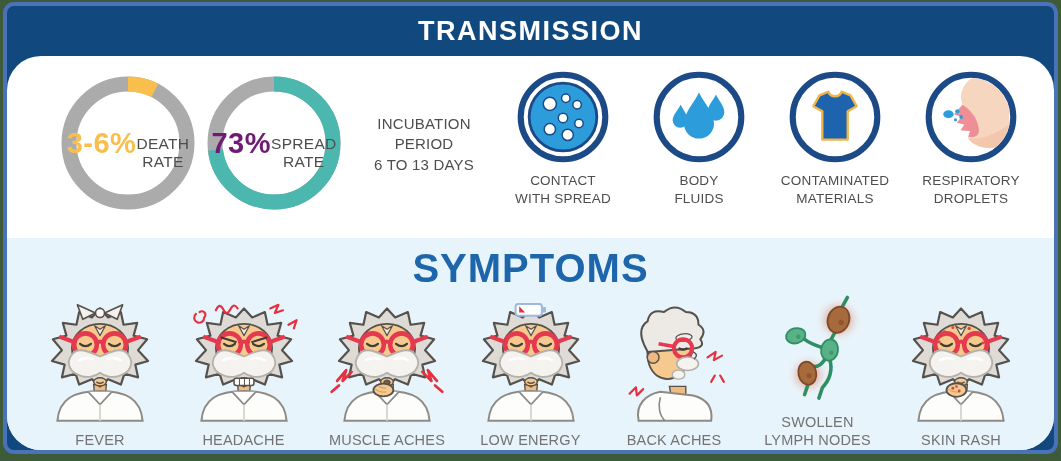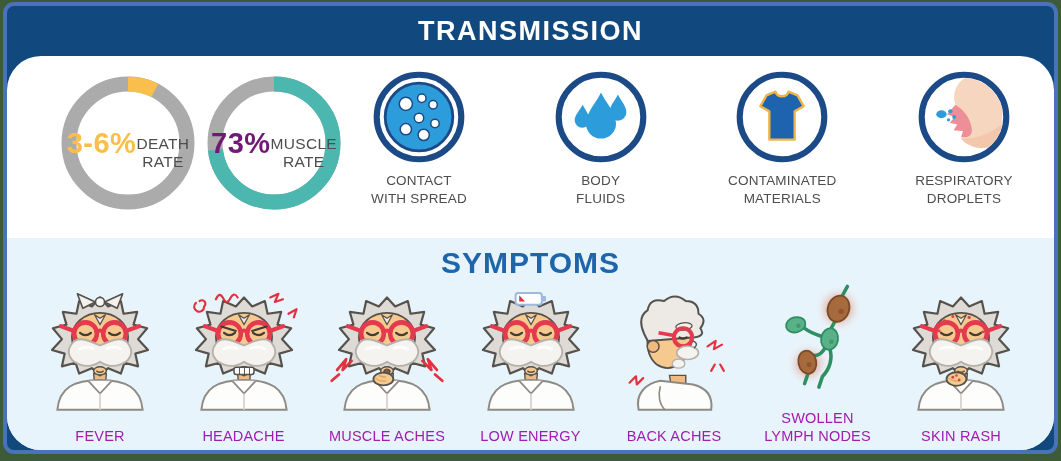--- a/index.html
+++ b/index.html
@@ -24,26 +24,26 @@
   .death .donut-value{color:#F9BE4B}
   .spread .donut-value{color:#701a75}
   .donut-label{font-size:15.5px;color:#4D4D4D;line-height:1.14;white-space:pre-line;margin-top:20px;letter-spacing:.3px}
   .incubation{flex:none;width:130px;margin:44px 2px 0 12px;text-align:center;font-size:15px;line-height:1.35;color:#4D4D4D;white-space:pre-line;letter-spacing:.2px}
   .modes{display:flex;flex:1;justify-content:space-between;padding:0 4px}
   .mode{width:136px;display:flex;flex-direction:column;align-items:center}
   .mode svg{width:94px;height:94px;display:block}
   .mode-label{margin-top:8px;font-size:13.5px;color:#4D4D4D;text-align:center;line-height:1.3;white-space:pre-line;letter-spacing:.2px}
   
   .symptoms{position:absolute;left:0;right:0;top:182px;bottom:0;background:#E8F4FB;border-radius:0 0 34px 34px}
-  .symptoms h2{margin:8px 0 0;text-align:center;font-size:30px;font-weight:bold;color:#1D66AC;letter-spacing:1px}
+  .symptoms h2{margin:8px 0 0;text-align:center;font-size:40px;font-weight:bold;color:#1D66AC;letter-spacing:1px}
   .figures{display:flex;justify-content:space-between;align-items:flex-end;padding:2px 24px 0}
   .figure{display:flex;flex-direction:column;align-items:center;width:138px}
   .figure svg{width:136px;height:auto;display:block}
   .figure.lymph svg{width:98px}
-  .fig-label{margin-top:16px;font-size:14.5px;color:#a21caf;text-align:center;line-height:1.25;white-space:pre-line;letter-spacing:.2px}
+  .fig-label{margin-top:9px;font-size:14.5px;color:#737373;text-align:center;line-height:1.25;white-space:pre-line;letter-spacing:.2px}
   .defs-hidden{position:absolute;width:0;height:0;overflow:hidden}
 </style>
 </head>
 <body>
 
 <svg class="defs-hidden" aria-hidden="true">
   <defs>
     <g id="monkey-base">
       <path d="M68 90 L82 90 L81 101 L69 101 Z" fill="#F0BB80" stroke="#55514C" stroke-width="1.5"></path>
       <path d="M28 130 C30 106 46 97 75 97 C104 97 120 106 122 130 Z" fill="#FDFDFC" stroke="#8E8A84" stroke-width="2.2"></path>
@@ -91,25 +91,28 @@
         </div>
       </div>
 
       <div class="donut spread">
         <svg width="146" height="146" viewBox="0 0 146 146">
           <circle class="track" cx="73" cy="73" r="59" fill="none" stroke="#ACABAB" stroke-width="15"></circle>
           <circle class="arc" cx="73" cy="73" r="59" fill="none" stroke="#4BB7AE" stroke-width="15" transform="rotate(-90 73 73)" stroke-dasharray="270.61679118022477 370.7079331235956"></circle>
         </svg>
         <div class="donut-center">
           <div class="donut-value">73%</div>
-          <div class="donut-label">MUSCLE
+          <div class="donut-label">SPREAD
 RATE</div>
         </div>
       </div>
 
+      <div class="incubation">INCUBATION
+PERIOD
+6 TO 13 DAYS</div>
 
       <div class="modes">
 
         <div class="mode">
           <svg viewBox="0 0 100 100">
             <circle cx="50" cy="50" r="45" fill="#FFFFFF" stroke="#1B4A86" stroke-width="6.5"></circle>
             <circle cx="50" cy="50" r="36" fill="#2D9CDB" stroke="#1B4A86" stroke-width="3"></circle>
             <g fill="#FFFFFF" stroke="#1B4A86" stroke-width="1.6">
               <circle cx="36" cy="36" r="7"></circle>
                 <circle cx="53" cy="30" r="4.5"></circle>

